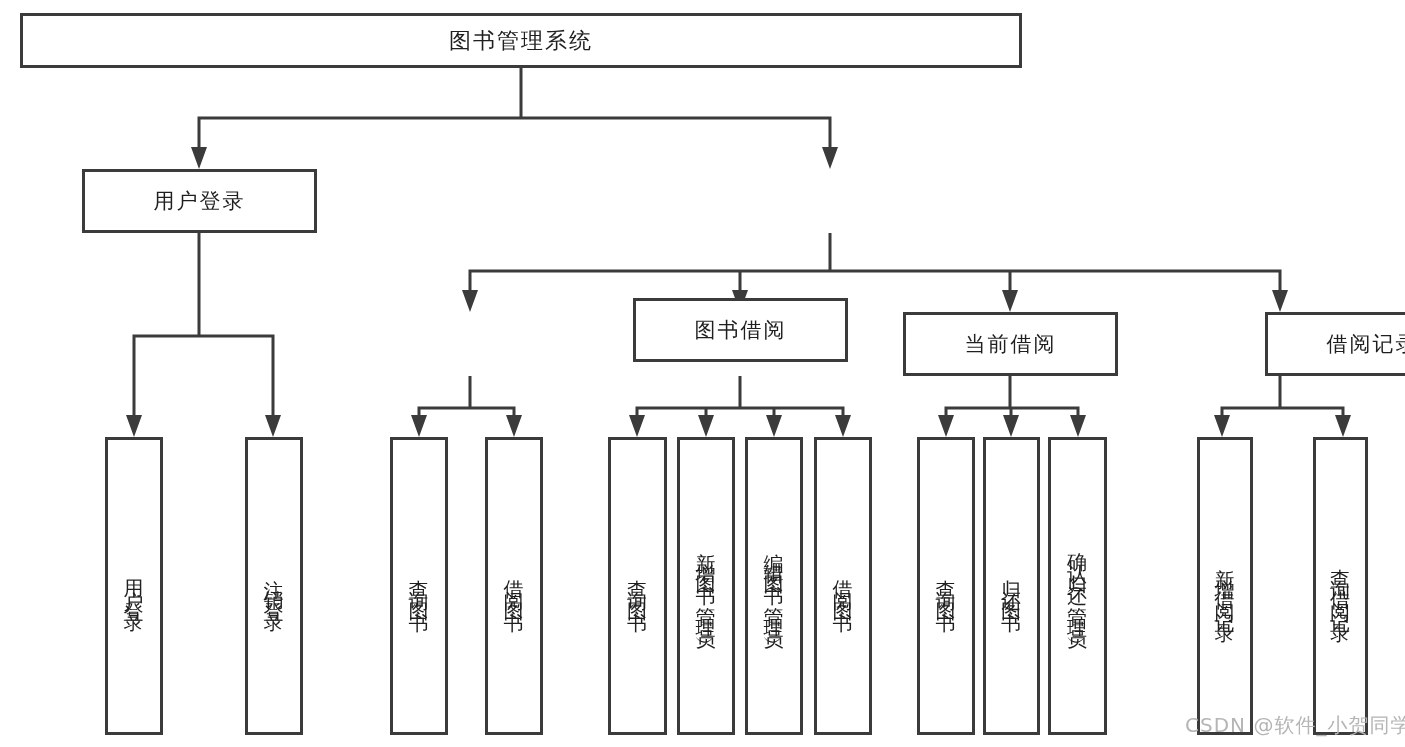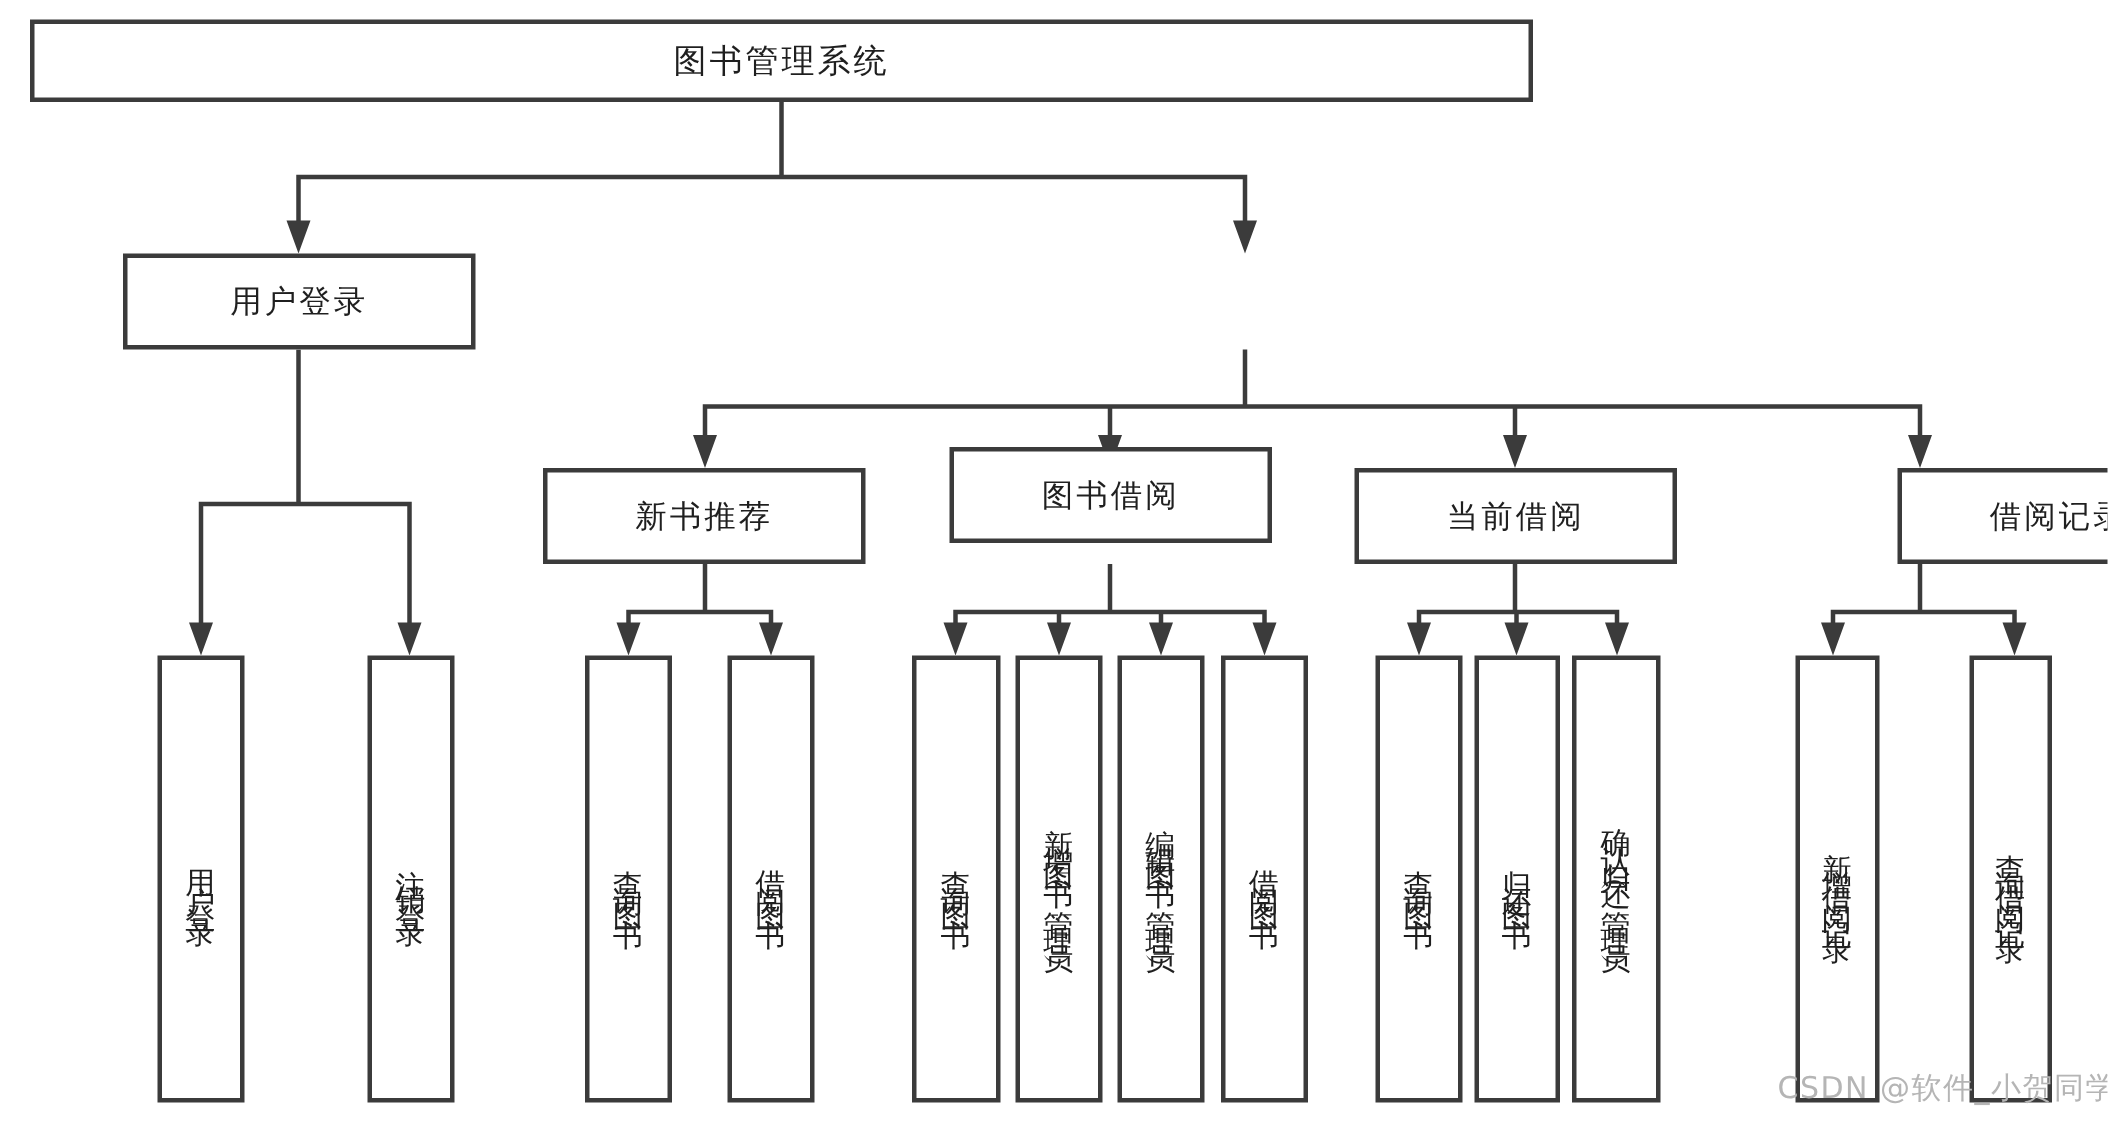--- a/index.html
+++ b/index.html
@@ -89,21 +89,20 @@
     <path class="head" d="M946,437 L938,415 L954,415 Z M1011,437 L1003,415 L1019,415 Z M1078,437 L1070,415 L1086,415 Z"></path>
 
     <path class="line" d="M1280,376 V408 M1222,418 V408 H1343 V418"></path>
     <path class="head" d="M1222,437 L1214,415 L1230,415 Z M1343,437 L1335,415 L1351,415 Z"></path>
   </svg>
 
   <div class="box title-box" style="left:20px; top:13px; width:1002px; height:55px;">图书管理系统</div>
 
   <div class="box branch-box" style="left:82px; top:169px; width:235px; height:64px;">用户登录</div>
 
-  <div class="box branch-box" style="left:362px; top:312px; width:215px; height:64px;">新书推荐</div>
   <div class="box branch-box" style="left:633px; top:298px; width:215px; height:64px;">图书借阅</div>
   <div class="box branch-box" style="left:903px; top:312px; width:215px; height:64px;">当前借阅</div>
   <div class="box branch-box" style="left:1233px; top:312px; width:215px; height:64px;margin-left:32px;">借阅记录</div>
 
   <div class="box leaf-box" style="left:105px; top:437px; width:58px; height:298px;">用户登录</div>
   <div class="box leaf-box" style="left:245px; top:437px; width:58px; height:298px;">注销登录</div>
 
   <div class="box leaf-box" style="left:390px; top:437px; width:58px; height:298px;">查询图书</div>
   <div class="box leaf-box" style="left:485px; top:437px; width:58px; height:298px;">借阅图书</div>
 

